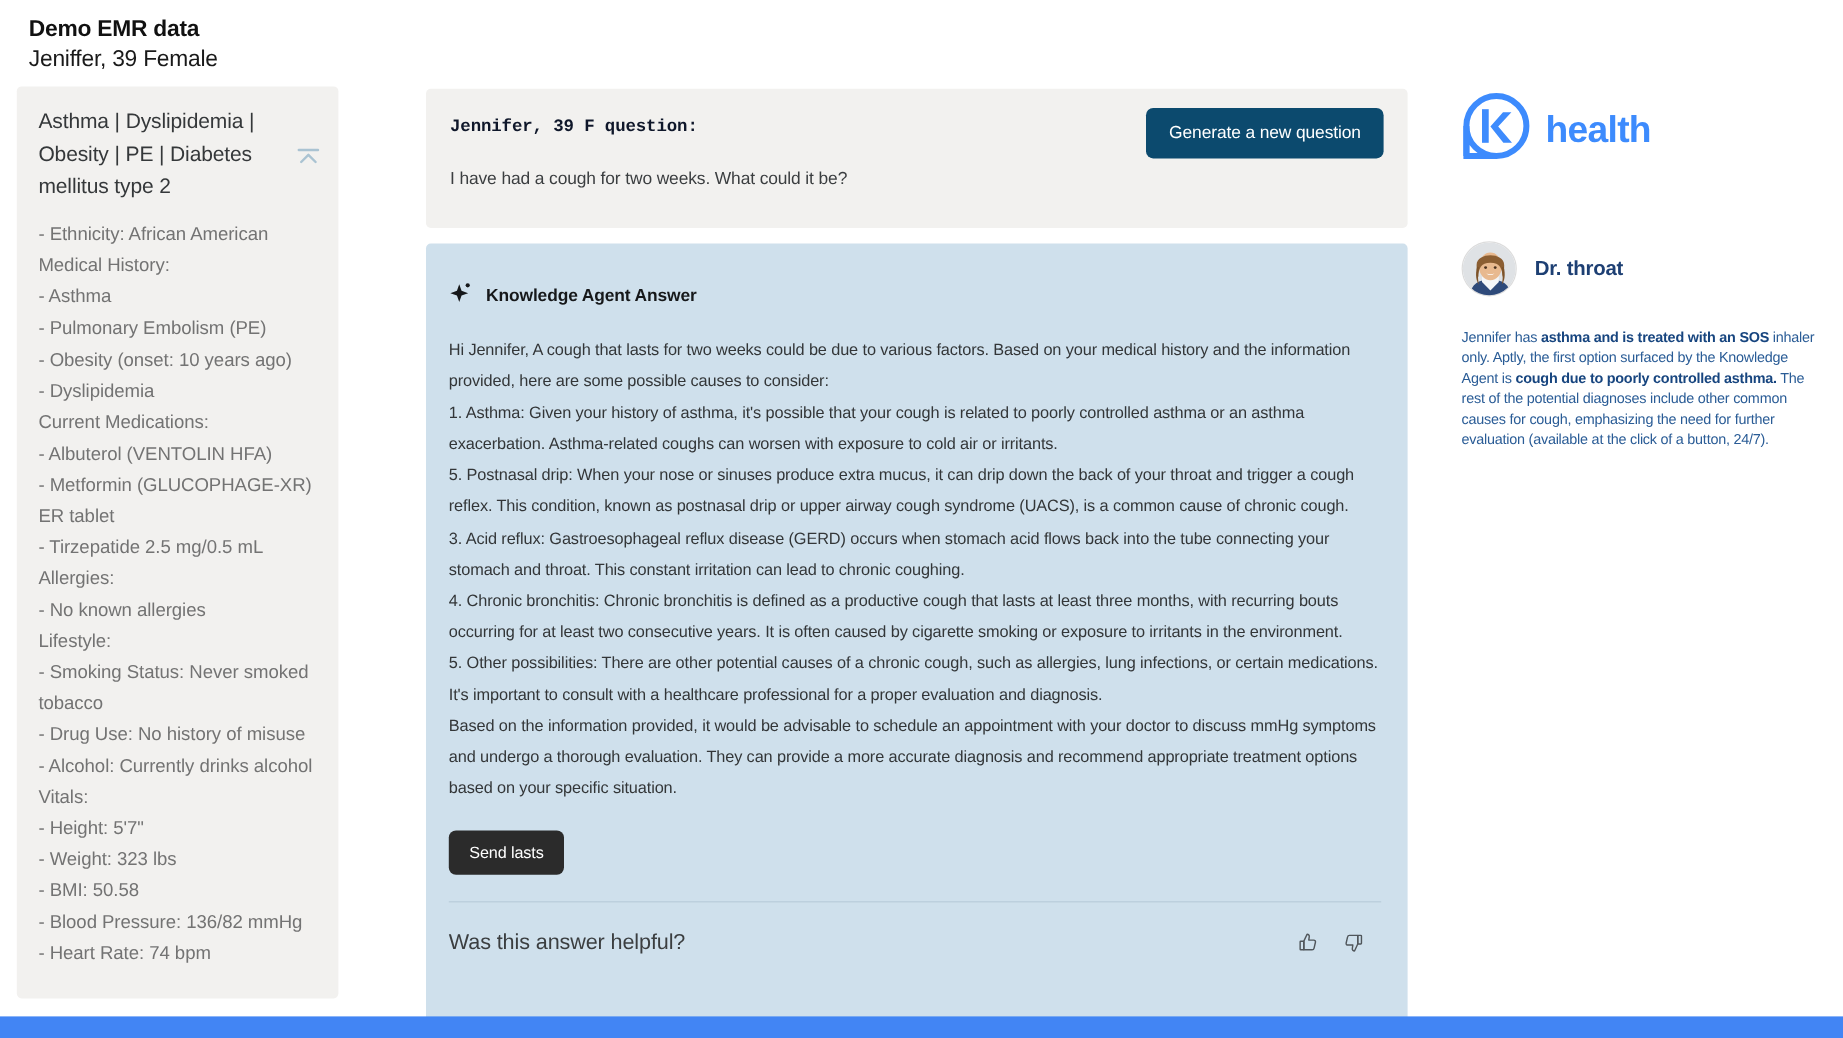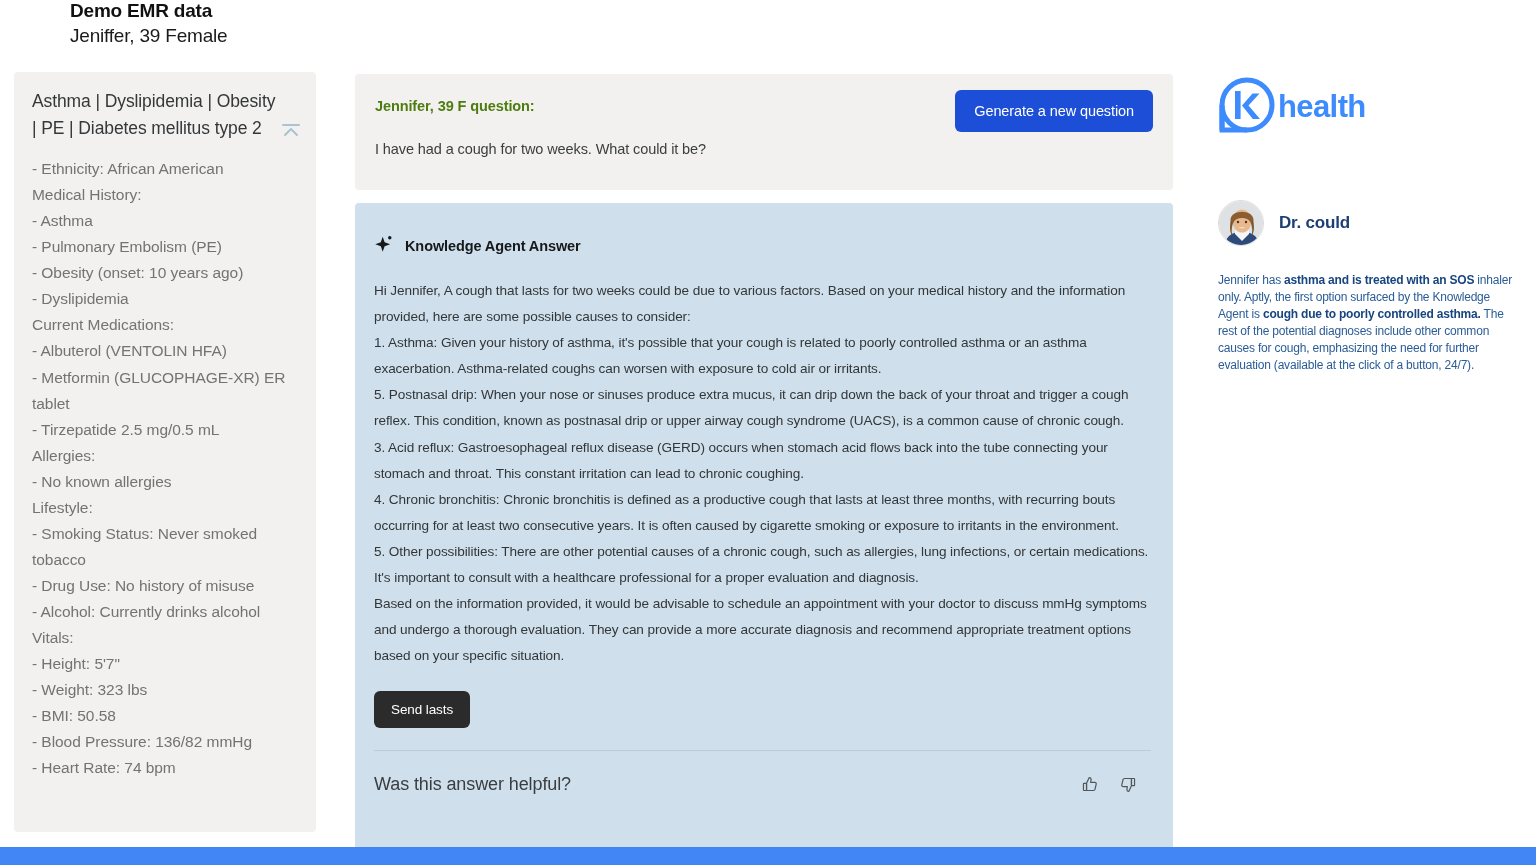--- a/index.html
+++ b/index.html
@@ -5,28 +5,28 @@
   * { box-sizing: border-box; margin: 0; padding: 0; }
   html, body {
     width: 1536px; height: 865px;
     background: #ffffff;
     font-family: "Liberation Sans", sans-serif;
     overflow: hidden;
   }
   .page { position: relative; width: 1536px; height: 865px; background: #fff; }
 
   
-  .header { position: absolute; left: 24px; top: 0; margin-left: 46px; }
+  .header { position: absolute; left: 24px; top: 14px; }
   .header .title { font-size: 19px; font-weight: bold; color: #111111; letter-spacing: -0.2px; }
   .header .subtitle { font-size: 19px; font-weight: 400; color: #1a1a1a; margin-top: 3px; letter-spacing: -0.2px; }
 
   
   .emr-card {
     position: absolute; left: 14px; top: 72px;
-    width: 302px; height: 760px;
+    width: 268px; height: 760px;
     background: #f2f1ef;
     border-radius: 4px;
     padding: 16px 18px 12px 18px;
     overflow: hidden;
   }
   .emr-dx {
     font-size: 17.5px; color: #35383a; line-height: 1.55;
     letter-spacing: -0.1px; padding-right: 18px;
   }
   .collapse-icon {
@@ -39,25 +39,25 @@
     letter-spacing: -0.05px;
   }
 
   
   .question-panel {
     position: absolute; left: 355px; top: 74px;
     width: 818px; height: 116px;
     background: #f2f1ef; border-radius: 4px;
     padding: 24px 22px 0 20px;
   }
-  .q-label { font-size: 14.5px; font-weight: bold; color: #4d7c0f; letter-spacing: -0.1px; }
+  .q-label { font-size: 14.5px; font-weight: bold; color: #0f172a; letter-spacing: -0.1px; font-family: Liberation Mono, monospace; }
   .q-text { font-size: 14.5px; color: #3b3e40; margin-top: 27px; letter-spacing: -0.1px; }
   .btn-generate {
     position: absolute; right: 20px; top: 16px;
-    background: #1d4ed8; color: #ffffff;
+    background: #0c4a6e; color: #ffffff;
     border: none; border-radius: 6px;
     font-family: "Liberation Sans", sans-serif;
     font-size: 14.5px; padding: 13px 19px;
     cursor: pointer; letter-spacing: -0.1px;
   }
 
   
   .answer-panel {
     position: absolute; left: 355px; top: 203px;
     width: 818px; height: 738px;
@@ -83,21 +83,21 @@
   .feedback-row {
     display: flex; align-items: center; justify-content: space-between;
     margin-top: 23px;
   }
   .feedback-row .fb-text { font-size: 18px; color: #3b3e40; letter-spacing: -0.1px; }
   .fb-icons { display: flex; gap: 18px; padding-right: 14px; }
   .fb-icons span { cursor: pointer; display: inline-flex; }
 
   
   .right-panel { position: absolute; left: 1218px; top: 76px; width: 300px; }
-  .logo-row { display: flex; align-items: center; gap: 2px; }
+  .logo-row { display: flex; align-items: center; gap: 12px; }
   .logo-text { font-size: 31px; font-weight: bold; color: #3d8bfd; letter-spacing: -0.6px; }
   .doctor-row { display: flex; align-items: center; gap: 15px; margin-top: 62px; }
   .avatar {
     width: 46px; height: 46px; border-radius: 50%;
     border: 1px solid #dcdcdc; overflow: hidden; flex: none;
   }
   .doctor-name { font-size: 17px; font-weight: bold; color: #1d3f73; letter-spacing: -0.2px; }
   .commentary {
     margin-top: 26px;
     font-size: 12px; line-height: 1.42;
@@ -230,20 +230,20 @@
           <path d="M16 33 L23 40 L30 33 L30 28 L16 28 Z" fill="#f4f6f8"></path>
           <ellipse cx="23" cy="20" rx="9.5" ry="11.5" fill="#e8b98f"></ellipse>
           <path d="M11.5 19 C11.5 8 34.5 8 34.5 19 C34.5 25 33 29 33 29 C33 22 31 17 23 17 C15 17 13 22 13 29 C13 29 11.5 25 11.5 19 Z" fill="#8b5e32"></path>
           <path d="M12 20 C10 27 11.5 33 13.5 35 C12 29 13 24 13.5 21 Z" fill="#7d5329"></path>
           <path d="M34 20 C36 27 34.5 33 32.5 35 C34 29 33 24 32.5 21 Z" fill="#7d5329"></path>
           <circle cx="19" cy="21" r="1.2" fill="#4a3220"></circle>
           <circle cx="27" cy="21" r="1.2" fill="#4a3220"></circle>
           <path d="M19.5 26 Q23 28.5 26.5 26 Q23 27.2 19.5 26 Z" fill="#fff"></path>
         </svg>
       </span>
-      <span class="doctor-name">Dr. could</span>
+      <span class="doctor-name">Dr. throat</span>
     </div>
 
     <div class="commentary"><span>Jennifer has </span><b>asthma and is treated with an SOS</b><span> inhaler only. Aptly, the first option surfaced by the Knowledge Agent is </span><b>cough due to poorly controlled asthma.</b><span> The rest of the potential diagnoses include other common causes for cough, emphasizing the need for further evaluation (available at the click of a button, 24/7).</span></div>
   </div>
 
   <div class="bottom-bar" style="background: rgb(66, 133, 244);"></div>
 </div>
 
 </body></html>

